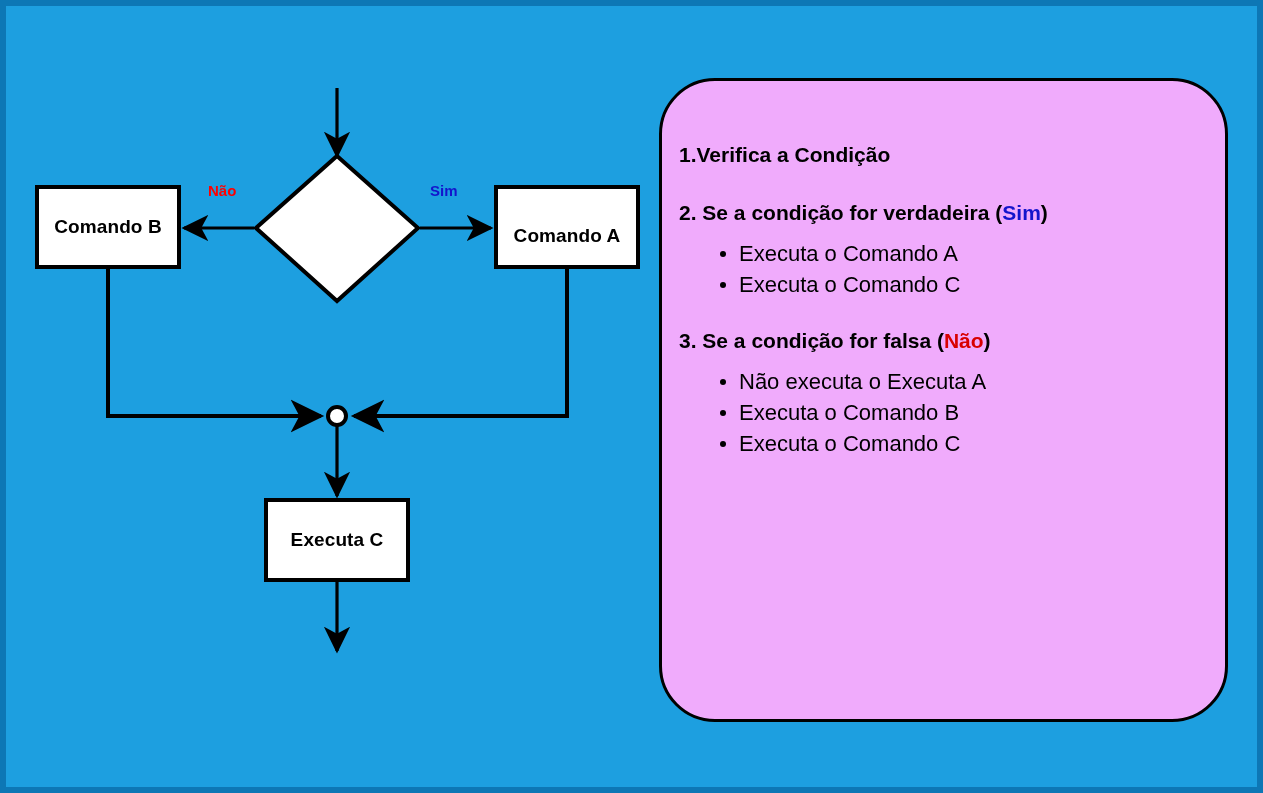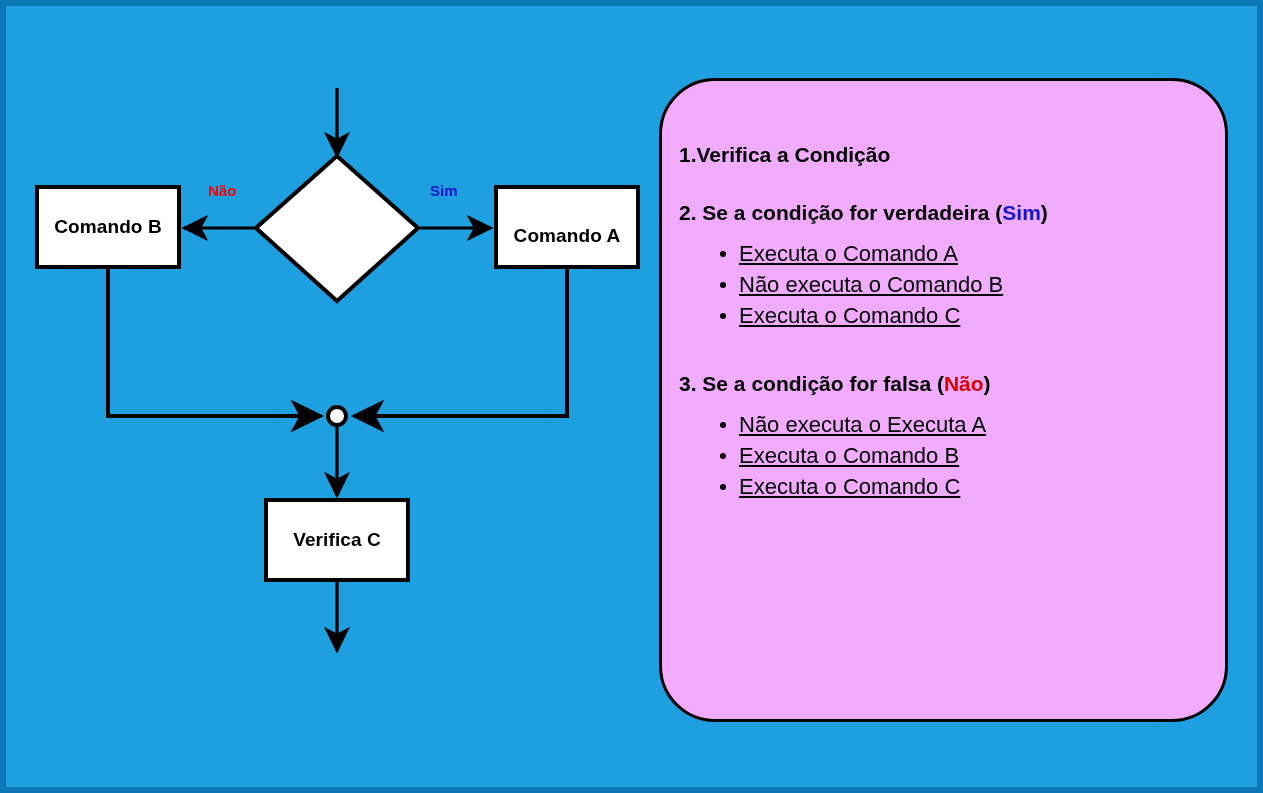--- a/index.html
+++ b/index.html
@@ -78,29 +78,28 @@
   .panel-heading {
     font-family: "Liberation Sans", sans-serif;
     font-weight: bold;
     font-size: 21px;
     color: #000000;
     margin: 0 0 0 0;
     line-height: 1.1;
     white-space: nowrap;
   }
   #heading-2 { margin-top: 35px; }
-  #heading-3 { margin-top: 41px; }
+  #heading-3 { margin-top: 29px; }
   .kw-sim { color: #1414cc; }
   .kw-nao { color: #d80000; }
 
   .bullet-list {
     list-style: none;
     margin: 14px 0 0 0;
     padding: 0;
-    text-decoration: underline;
   }
   .bullet-list li {
     position: relative;
     font-family: "Liberation Sans", sans-serif;
     font-weight: normal;
     font-size: 22px;
     color: #000000;
     line-height: 31px;
     padding-left: 60px;
     white-space: nowrap;
@@ -150,37 +149,36 @@
 
     <rect x="260" y="494" width="142" height="80" fill="#ffffff" stroke="#000000" stroke-width="4"></rect>
 
     <line x1="331" y1="574" x2="331" y2="645" stroke="#000000" stroke-width="3.2" marker-end="url(#arrowhead)"></line>
   </svg>
 
   <div class="node-label" id="node-b-label">Comando B</div>
 
   <div class="node-label" id="node-a-label">Comando A</div>
 
-  <div class="node-label" id="node-c-label">Verifica C</div>
+  <div class="node-label" id="node-c-label">Executa C</div>
 
 
   <div class="edge-label" id="edge-label-nao">Não</div>
 
   <div class="edge-label" id="edge-label-sim">Sim</div>
 
   <div id="info-panel">
     <div id="info-inner">
 
       <p class="panel-heading" id="heading-1">1.Verifica a Condição</p>
 
       <p class="panel-heading" id="heading-2"><span>2. Se a condição for verdadeira (</span><span class="kw-sim">Sim</span><span>)</span></p>
 
       <ul class="bullet-list">
         <li>Executa o Comando A</li>
-        <li>Não executa o Comando B</li>
         <li>Executa o Comando C</li>
       </ul>
 
       <p class="panel-heading" id="heading-3"><span>3. Se a condição for falsa (</span><span class="kw-nao">Não</span><span>)</span></p>
 
       <ul class="bullet-list">
         <li>Não executa o Executa A</li>
         <li>Executa o Comando B</li>
         <li>Executa o Comando C</li>
       </ul>

